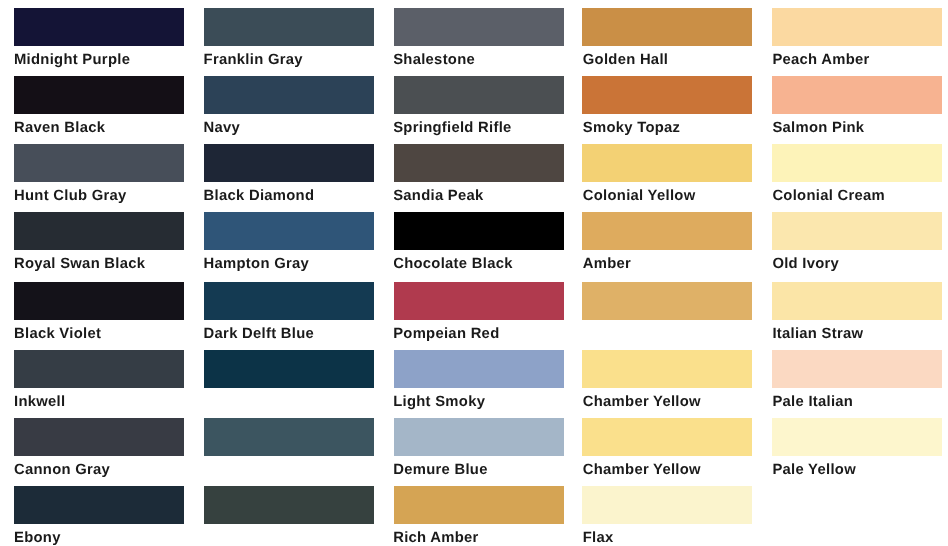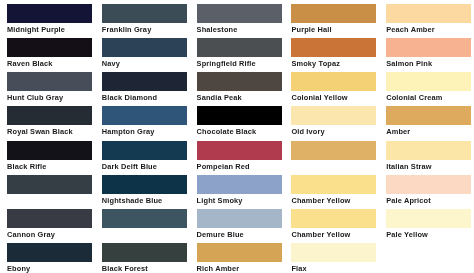--- a/index.html
+++ b/index.html
@@ -59,21 +59,21 @@
     <div class="cell">
       <span class="swatch" style="background: rgb(59, 76, 87);"></span>
       <span class="label">Franklin Gray</span>
     </div>
     <div class="cell">
       <span class="swatch" style="background: rgb(91, 95, 104);"></span>
       <span class="label">Shalestone</span>
     </div>
     <div class="cell">
       <span class="swatch" style="background: rgb(202, 143, 70);"></span>
-      <span class="label">Purple Hall</span>
+      <span class="label">Golden Hall</span>
     </div>
     <div class="cell">
       <span class="swatch" style="background: rgb(251, 217, 161);"></span>
       <span class="label">Peach Amber</span>
     </div>
     <div class="cell">
       <span class="swatch" style="background: rgb(20, 15, 22);"></span>
       <span class="label">Raven Black</span>
     </div>
     <div class="cell">
@@ -118,64 +118,64 @@
     </div>
     <div class="cell">
       <span class="swatch" style="background: rgb(47, 85, 120);"></span>
       <span class="label">Hampton Gray</span>
     </div>
     <div class="cell">
       <span class="swatch" style="background: rgb(0, 0, 0);"></span>
       <span class="label">Chocolate Black</span>
     </div>
     <div class="cell">
+      <span class="swatch" style="background: rgb(222, 171, 94);"></span>
+      <span class="label">Amber</span>
+    </div>
+    <div class="cell">
       <span class="swatch" style="background: rgb(251, 231, 174);"></span>
       <span class="label">Old Ivory</span>
     </div>
     <div class="cell">
-      <span class="swatch" style="background: rgb(222, 171, 94);"></span>
-      <span class="label">Amber</span>
-    </div>
-    <div class="cell">
       <span class="swatch" style="background: rgb(20, 18, 25);"></span>
-      <span class="label">Black Rifle</span>
+      <span class="label">Black Violet</span>
     </div>
     <div class="cell">
       <span class="swatch" style="background: rgb(20, 58, 82);"></span>
       <span class="label">Dark Delft Blue</span>
     </div>
     <div class="cell">
       <span class="swatch" style="background: rgb(176, 58, 78);"></span>
       <span class="label">Pompeian Red</span>
     </div>
     <div class="cell">
       <span class="swatch" style="background: rgb(223, 177, 103);"></span>
     </div>
     <div class="cell">
       <span class="swatch" style="background: rgb(251, 229, 167);"></span>
       <span class="label">Italian Straw</span>
     </div>
     <div class="cell">
       <span class="swatch" style="background: rgb(53, 61, 69);"></span>
+      <span class="label">Inkwell</span>
     </div>
     <div class="cell">
       <span class="swatch" style="background: rgb(12, 51, 71);"></span>
-      <span class="label">Nightshade Blue</span>
     </div>
     <div class="cell">
       <span class="swatch" style="background: rgb(141, 162, 200);"></span>
       <span class="label">Light Smoky</span>
     </div>
     <div class="cell">
       <span class="swatch" style="background: rgb(250, 224, 140);"></span>
       <span class="label">Chamber Yellow</span>
     </div>
     <div class="cell">
       <span class="swatch" style="background: rgb(251, 217, 194);"></span>
-      <span class="label">Pale Apricot</span>
+      <span class="label">Pale Italian</span>
     </div>
     <div class="cell">
       <span class="swatch" style="background: rgb(56, 59, 68);"></span>
       <span class="label">Cannon Gray</span>
     </div>
     <div class="cell">
       <span class="swatch" style="background: rgb(60, 85, 96);"></span>
     </div>
     <div class="cell">
       <span class="swatch" style="background: rgb(164, 182, 200);"></span>
@@ -188,21 +188,20 @@
     <div class="cell">
       <span class="swatch" style="background: rgb(253, 246, 205);"></span>
       <span class="label">Pale Yellow</span>
     </div>
     <div class="cell">
       <span class="swatch" style="background: rgb(28, 43, 56);"></span>
       <span class="label">Ebony</span>
     </div>
     <div class="cell">
       <span class="swatch" style="background: rgb(54, 65, 63);"></span>
-      <span class="label">Black Forest</span>
     </div>
     <div class="cell">
       <span class="swatch" style="background: rgb(213, 164, 84);"></span>
       <span class="label">Rich Amber</span>
     </div>
     <div class="cell">
       <span class="swatch" style="background: rgb(251, 244, 205);"></span>
       <span class="label">Flax</span>
     </div>
   </div>

